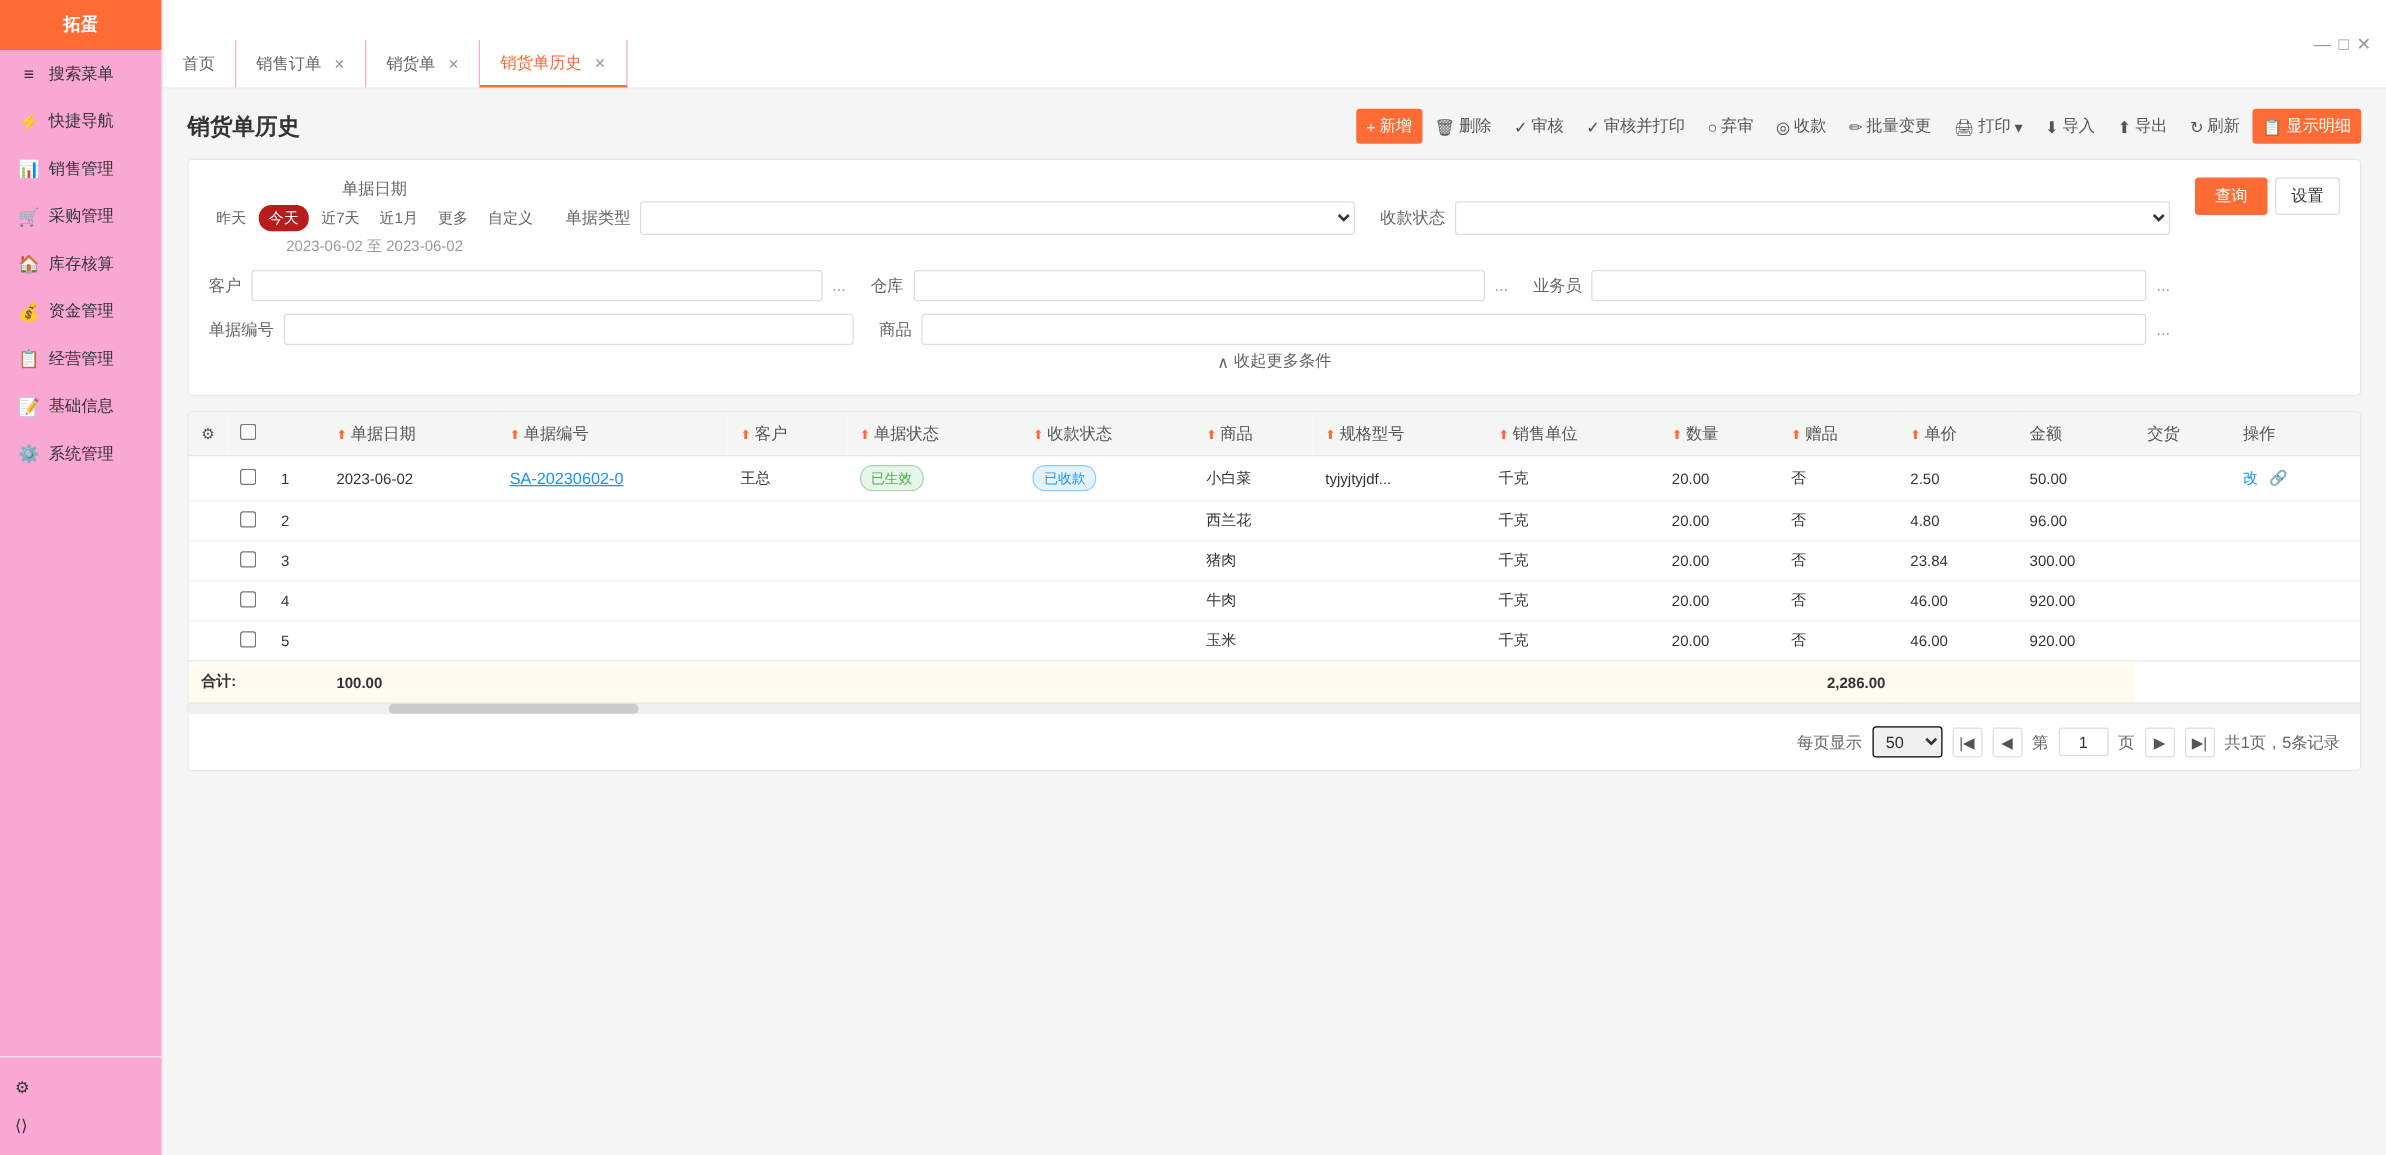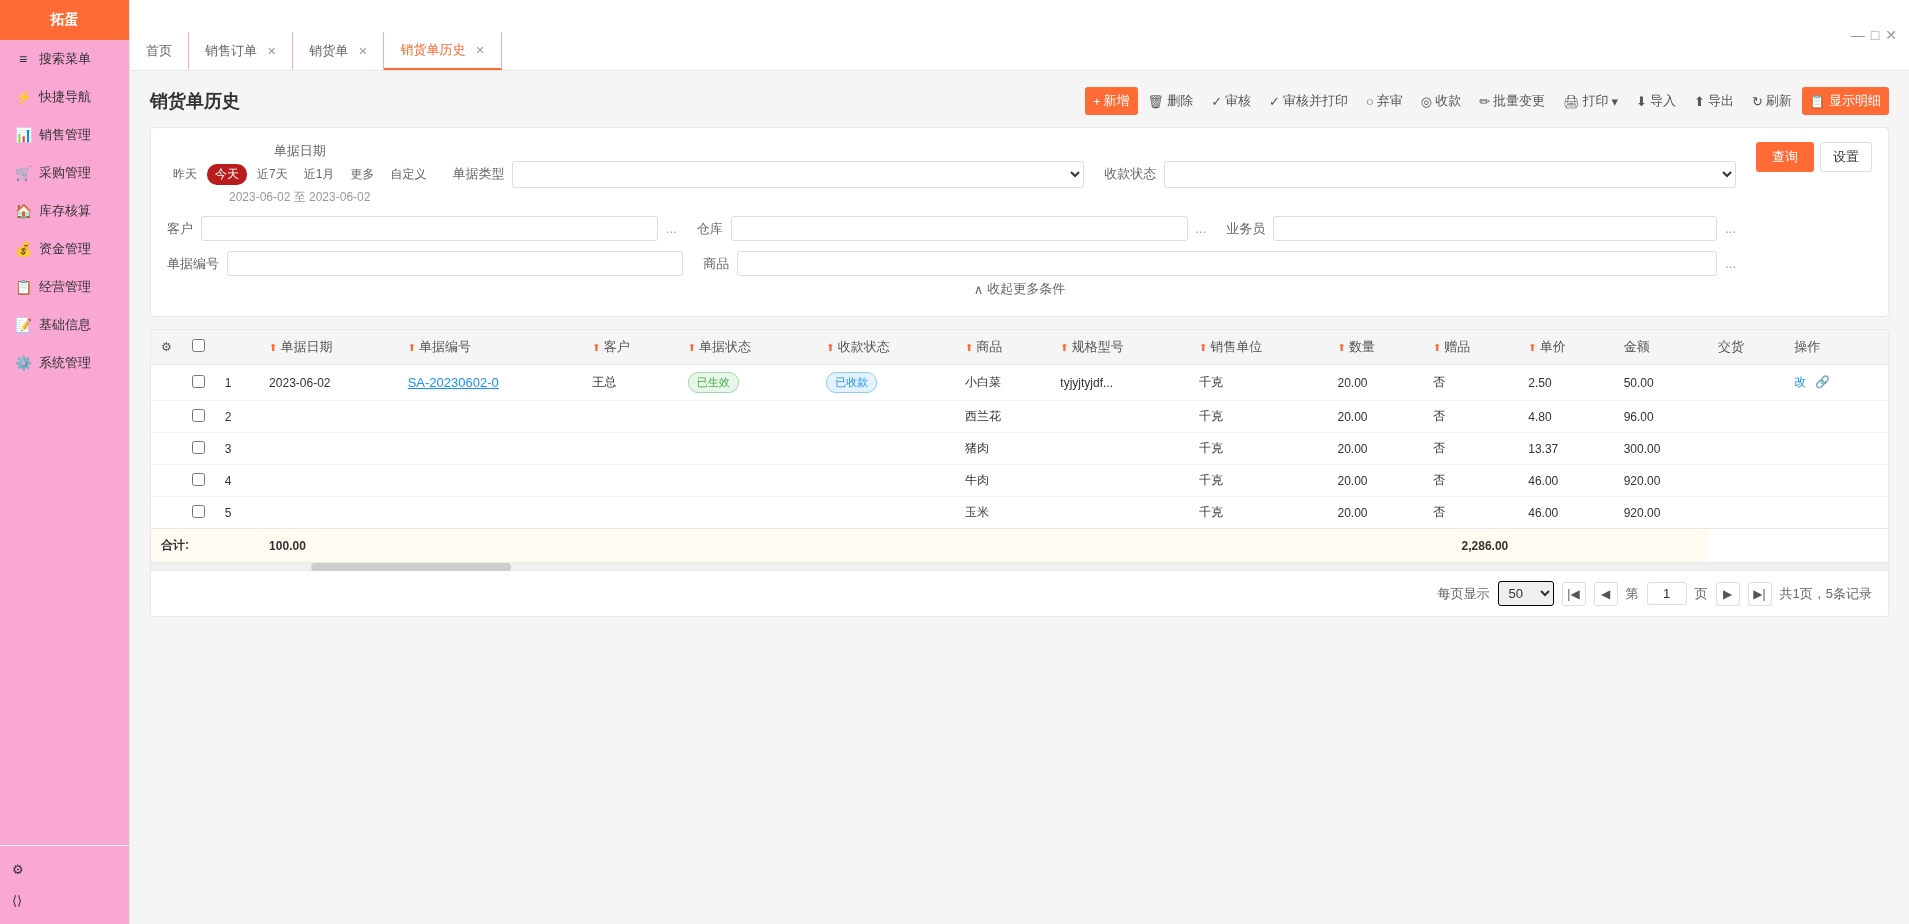--- a/index.html
+++ b/index.html
@@ -651,21 +651,21 @@
             <td></td>
             <td></td>
             <td></td>
             <td></td>
             <td></td>
             <td>猪肉</td>
             <td></td>
             <td>千克</td>
             <td>20.00</td>
             <td>否</td>
-            <td>13.37</td>
+            <td>23.84</td>
             <td>300.00</td>
             <td></td>
             <td></td>
           </tr>
 
           <tr>
             <td></td>
             <td><input type="checkbox" class="table-checkbox" style=""></td>
             <td>4</td>
             <td></td>

